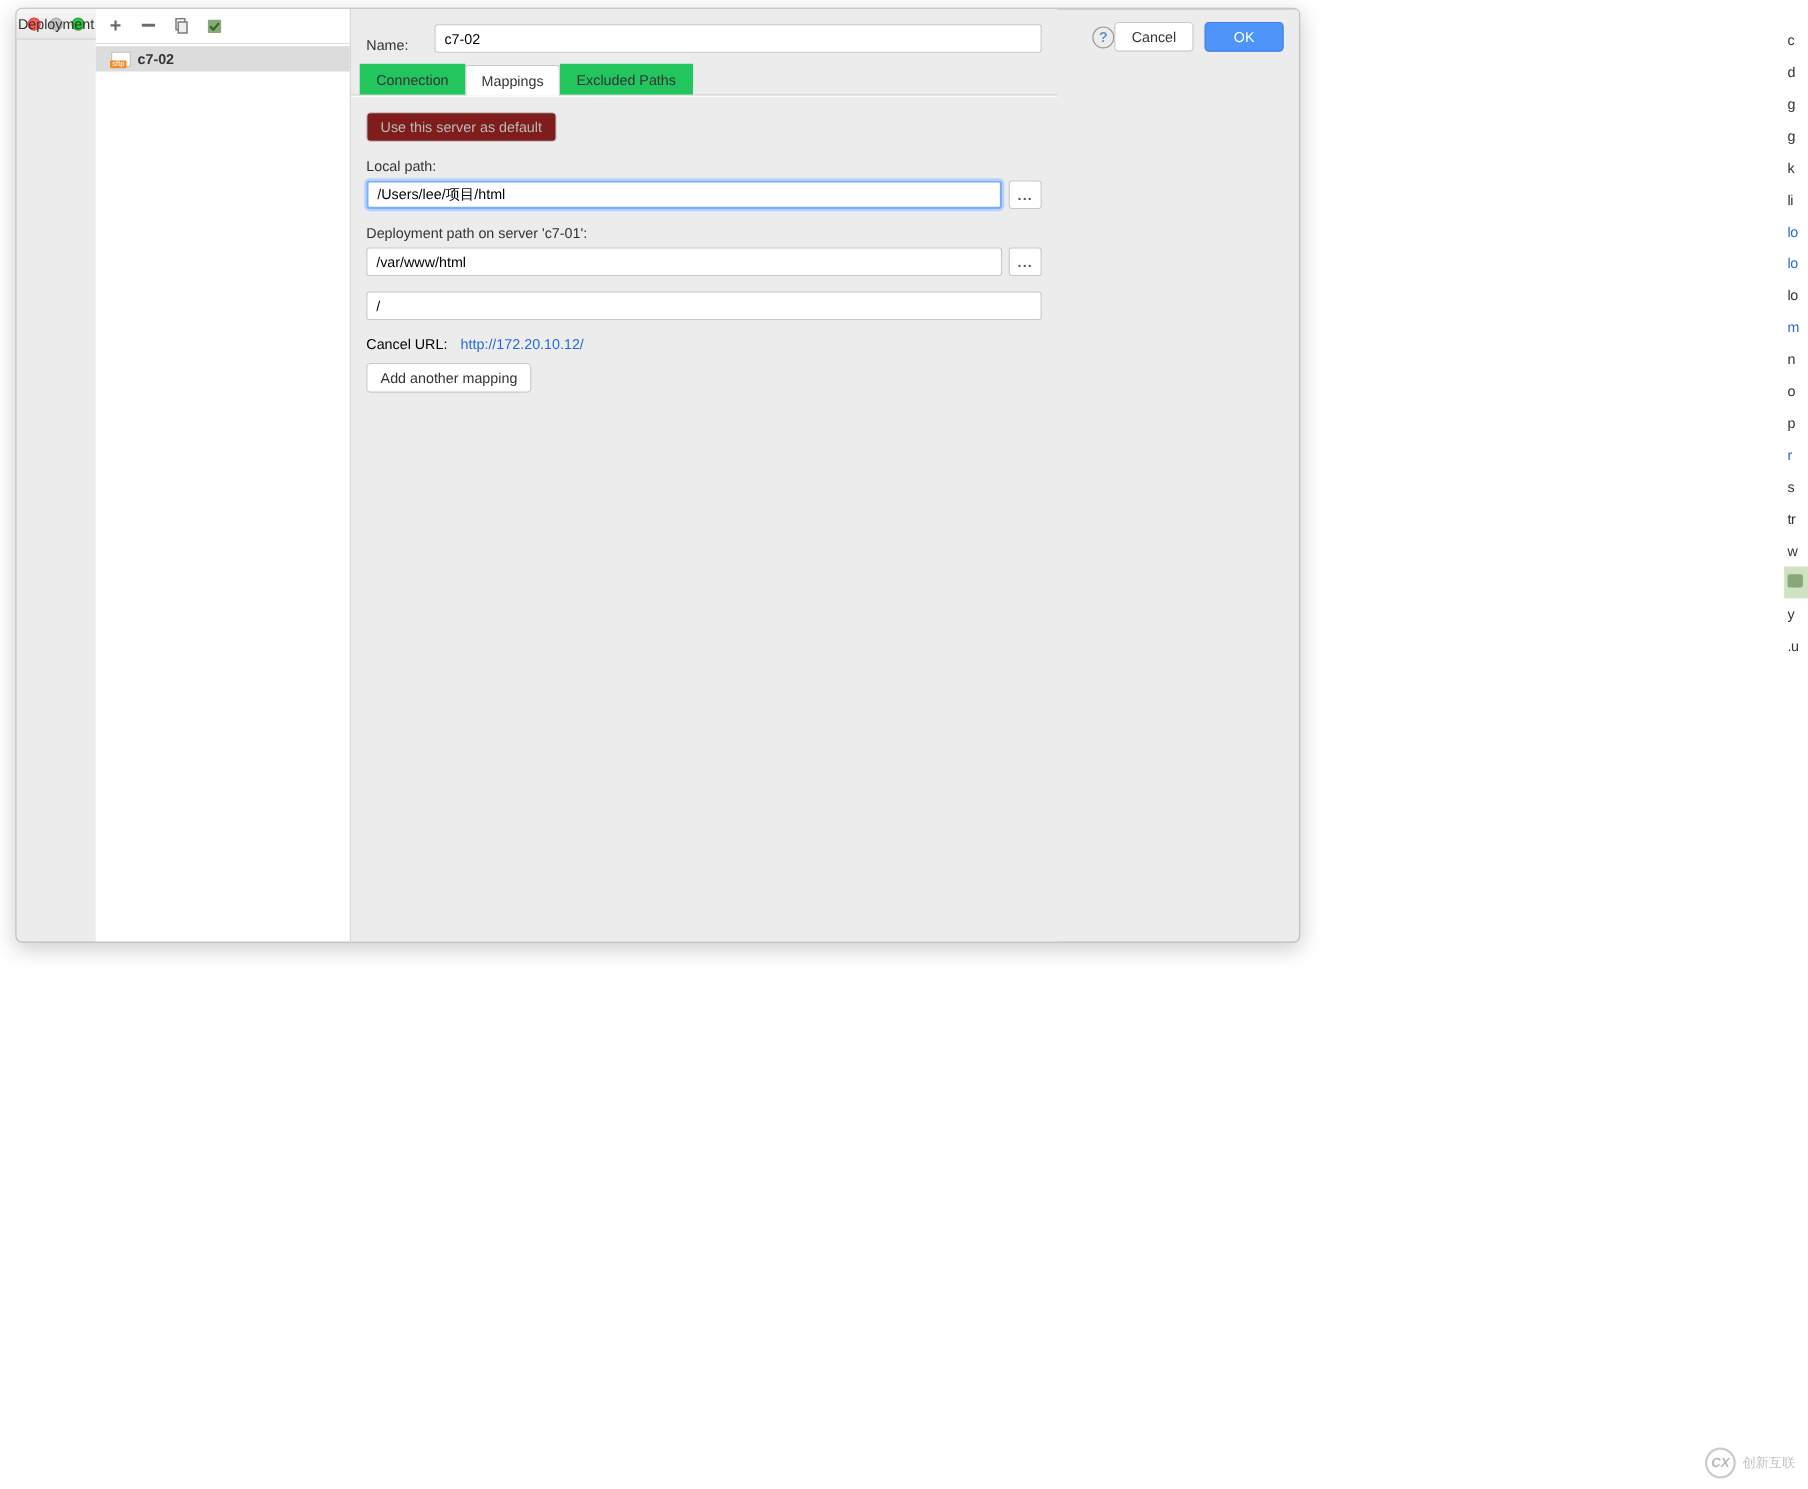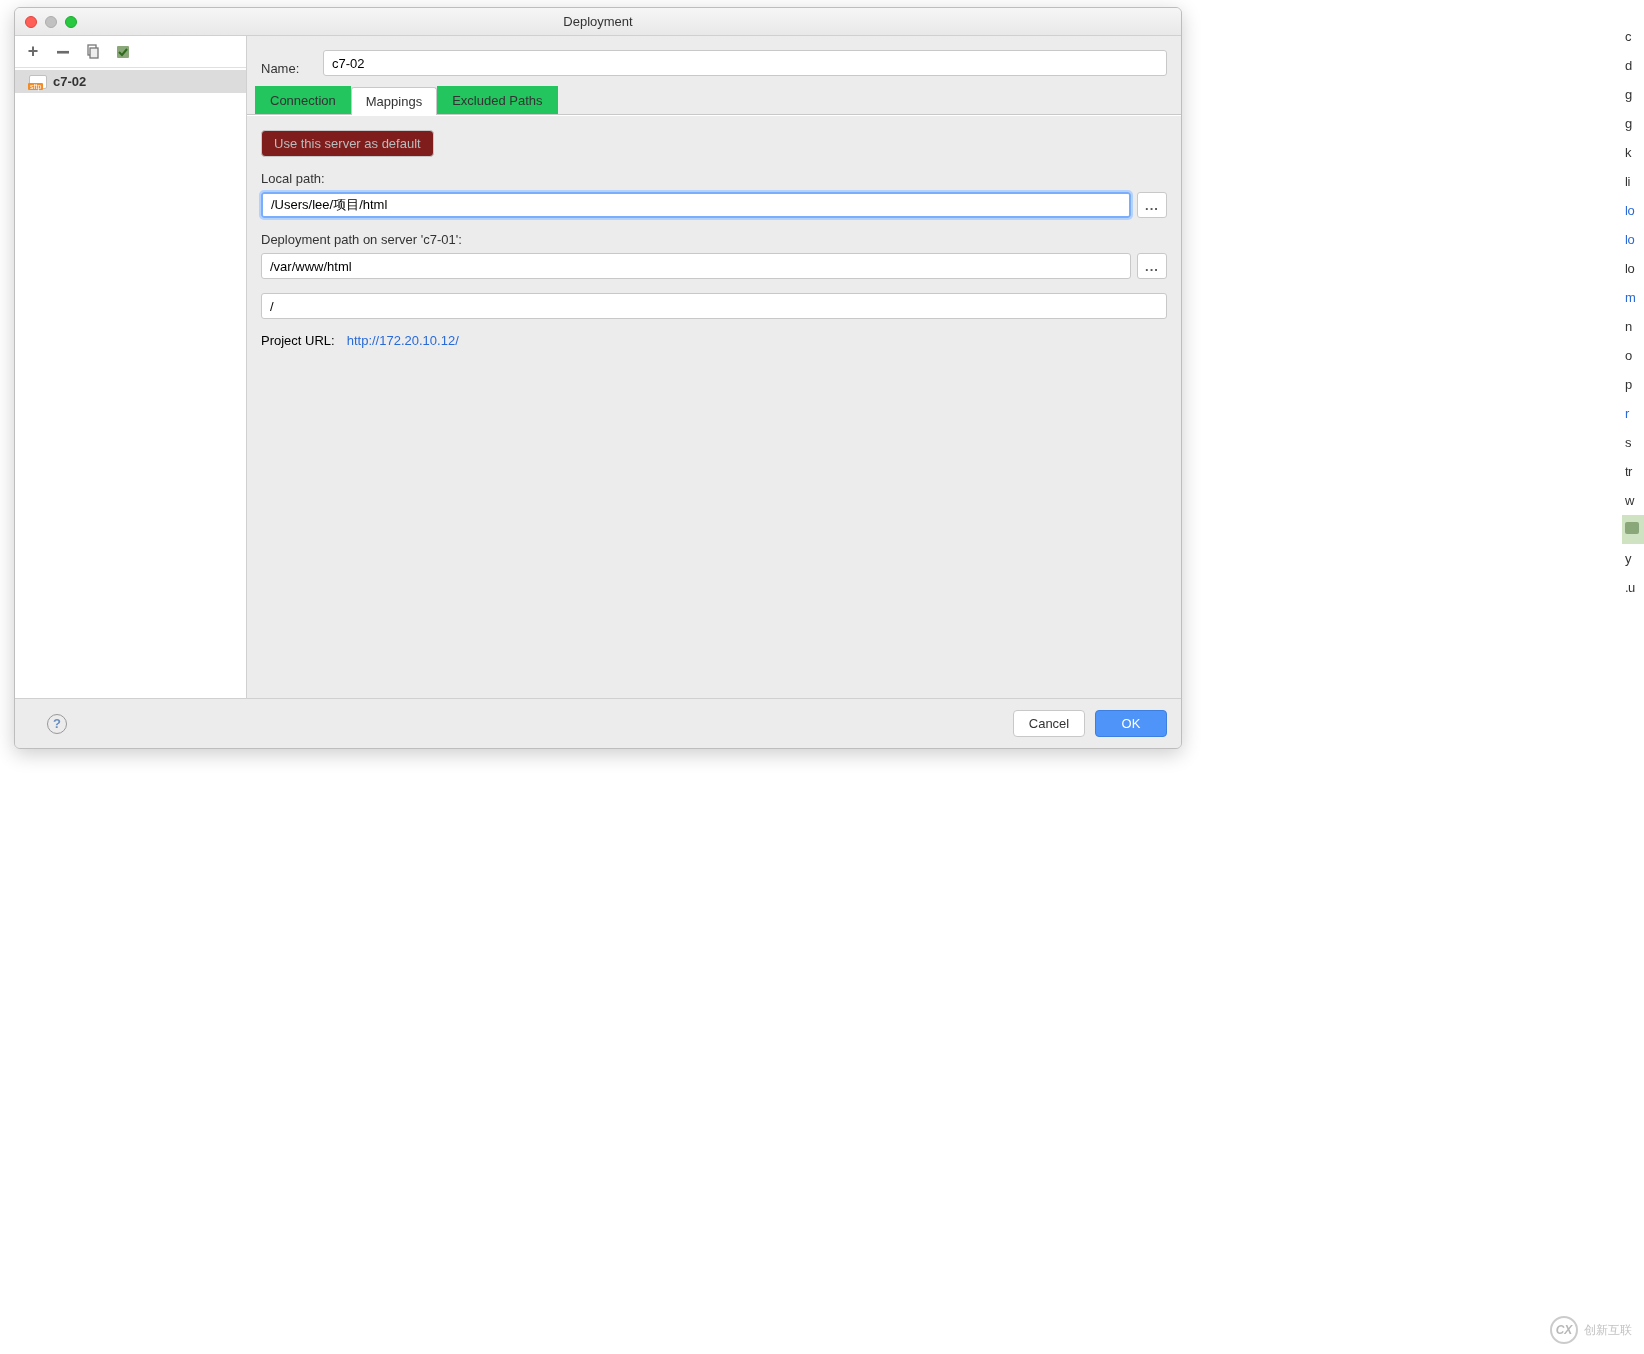--- a/index.html
+++ b/index.html
@@ -1,18 +1,18 @@
 <!DOCTYPE html>
 <html><head>
   <meta charset="utf-8">
   <style>
     * { box-sizing: border-box; margin: 0; padding: 0; }
     body { font-family: -apple-system, BlinkMacSystemFont, "Helvetica Neue", sans-serif; font-size: 13px; background: #fff; width: 1644px; height: 1354px; overflow: hidden; position: relative; }
     
-    .window { position: absolute; left: 14px; top: 7px; width: 1168px; height: 742px; background: #ececec; border: 1px solid #bdbdbd; border-radius: 6px; box-shadow: 0 5px 20px rgba(0,0,0,0.2); display: flex; flex-direction: column; overflow: hidden; }
+    .window { position: absolute; left: 14px; top: 7px; width: 1168px; height: 850px; background: #ececec; border: 1px solid #bdbdbd; border-radius: 6px; box-shadow: 0 5px 20px rgba(0,0,0,0.2); display: flex; flex-direction: row; overflow: hidden; }
     
     .titlebar { height: 28px; background: linear-gradient(#f6f6f6, #e8e8e8); border-bottom: 1px solid #d0d0d0; display: flex; align-items: center; padding: 0 10px; position: relative; }
     .traffic { display: flex; gap: 8px; }
     .tl { width: 12px; height: 12px; border-radius: 50%; }
     .tl.red { background: #ff5f57; border: 1px solid #e0443e; }
     .tl.yellow { background: #c1c1c1; border: 1px solid #adadad; }
     .tl.green { background: #28c840; border: 1px solid #1aac2f; }
     .titlebar-title { position: absolute; left: 50%; transform: translateX(-50%); color: #333; font-size: 13px; }
     
     .body { flex: 1; display: flex; min-height: 0; }
@@ -164,24 +164,27 @@
           </div>
         </div>
         
         <div class="field">
           <div class="field-row">
             <input type="text" value="/" style="">
           </div>
         </div>
         
         <div class="inline-row">
-          <span>Project URL:</span>
+          <span>Cancel URL:</span>
           <a href="#">http://172.20.10.12/</a>
         </div>
         
+        <div style="margin-top:10px;">
+          <span class="btn">Add another mapping</span>
+        </div>
       </div>
     </div>
   </div>
 
   <div class="footer">
     <div class="help">?</div>
     <div class="footer-spacer"></div>
     <span class="btn">Cancel</span>
     <span class="btn primary">OK</span>
   </div>

